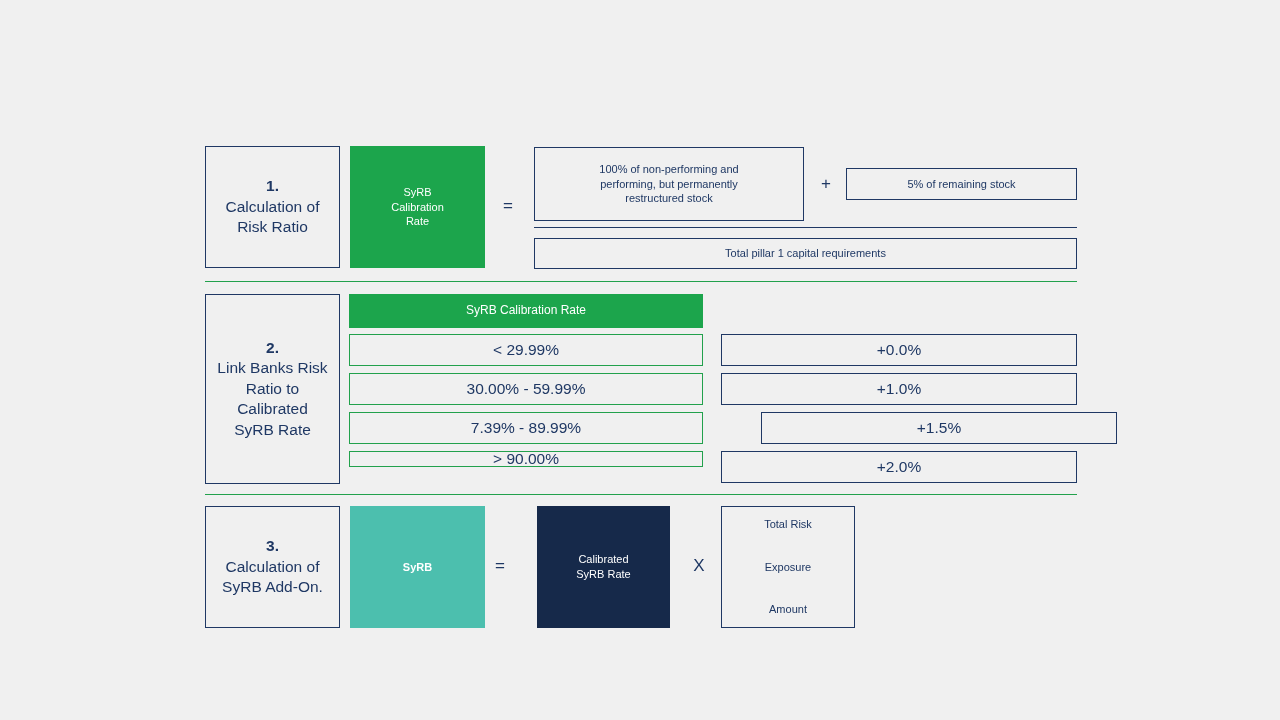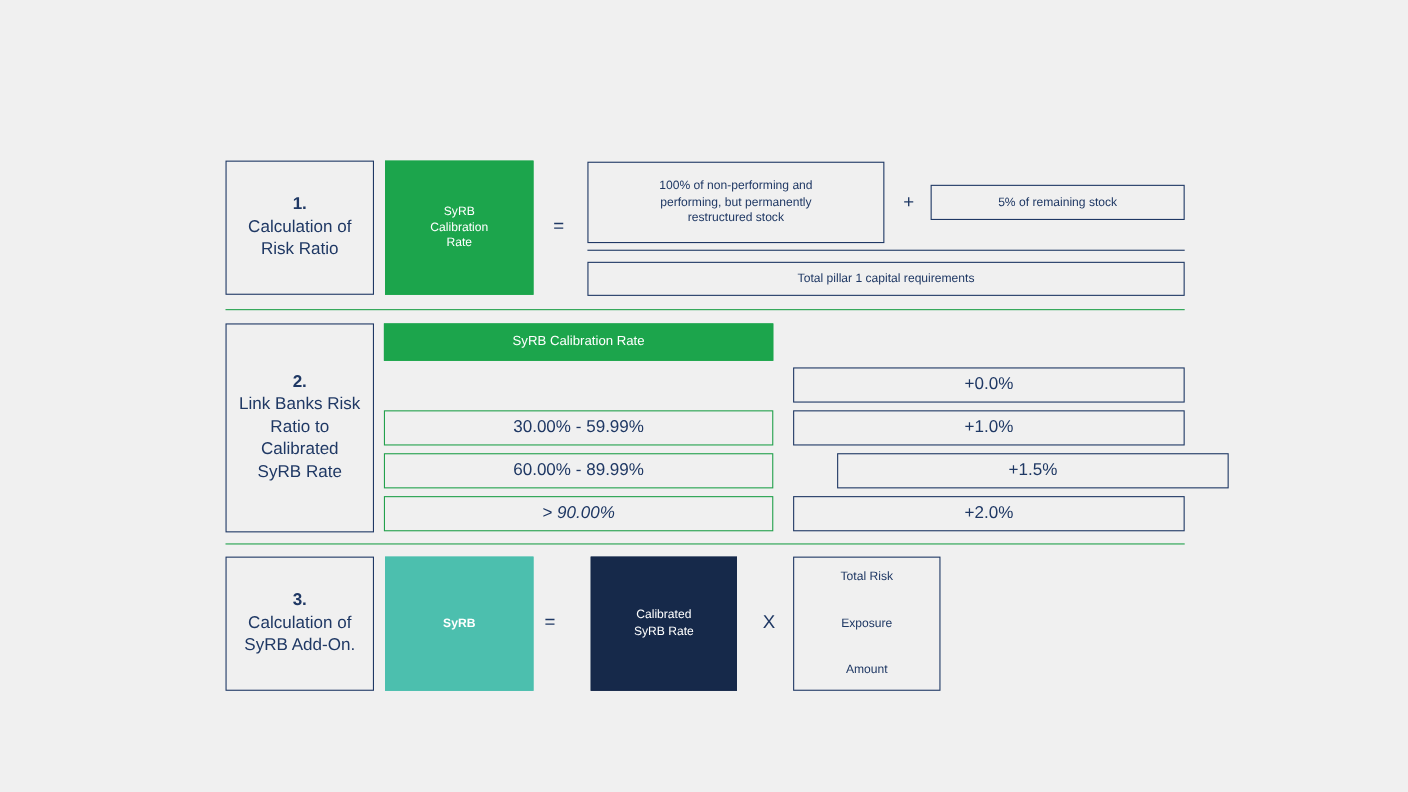--- a/index.html
+++ b/index.html
@@ -128,27 +128,30 @@
     <span>Ratio to</span>
     <span>Calibrated</span>
     <span>SyRB Rate</span>
   </div>
 
   <div class="box green-fill tbl-head" style="left:349px; top:294px; width:354px; height:34px;">
     <span>SyRB Calibration Rate</span>
   </div>
 
 
+  <div class="box green-outline tbl-cell" style="left:349px; top:334px; width:354px; height:32px;">
+    <span>&lt; 29.99%</span>
+  </div>
   <div class="box green-outline tbl-cell" style="left:349px; top:373px; width:354px; height:32px;">
     <span>30.00% - 59.99%</span>
   </div>
   <div class="box green-outline tbl-cell" style="left:349px; top:412px; width:354px; height:32px;">
-    <span>60.00% - 89.99%</span>
+    <span>7.39% - 89.99%</span>
   </div>
-  <div class="box green-outline tbl-cell" style="left:349px; top:451px; width:354px; height:32px;font-style:italic;">
+  <div class="box green-outline tbl-cell" style="left:349px; top:451px; width:354px; height:16px;">
     <span>&gt; 90.00%</span>
   </div>
 
   <div class="box navy-outline tbl-cell" style="left:721px; top:334px; width:356px; height:32px;">
     <span>+0.0%</span>
   </div>
   <div class="box navy-outline tbl-cell" style="left:721px; top:373px; width:356px; height:32px;">
     <span>+1.0%</span>
   </div>
   <div class="box navy-outline tbl-cell" style="left:761px; top:412px; width:356px; height:32px;">

